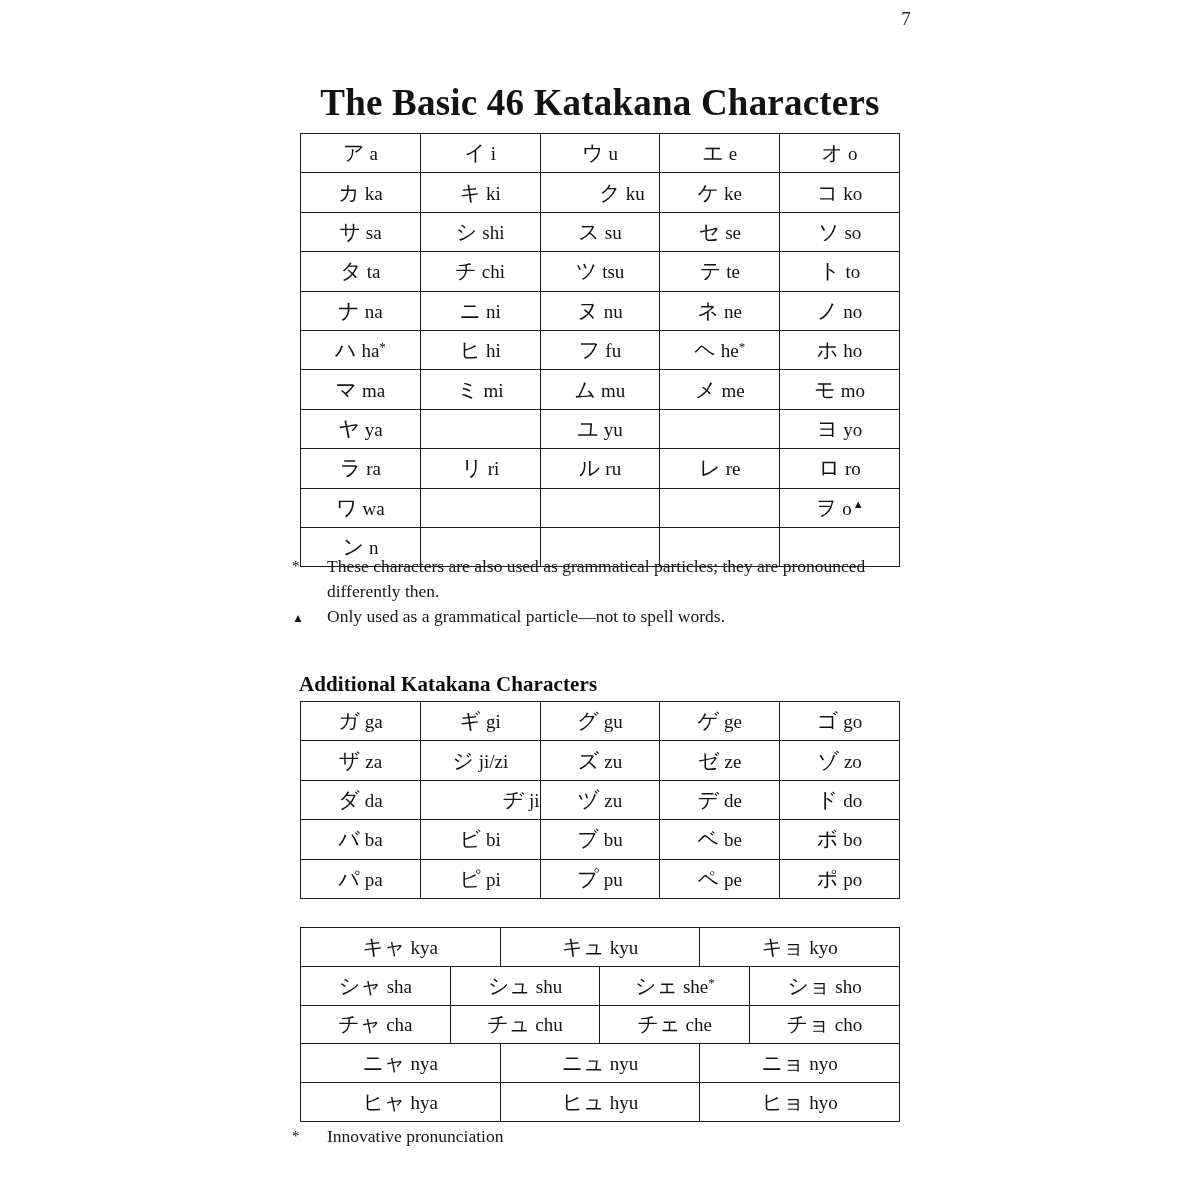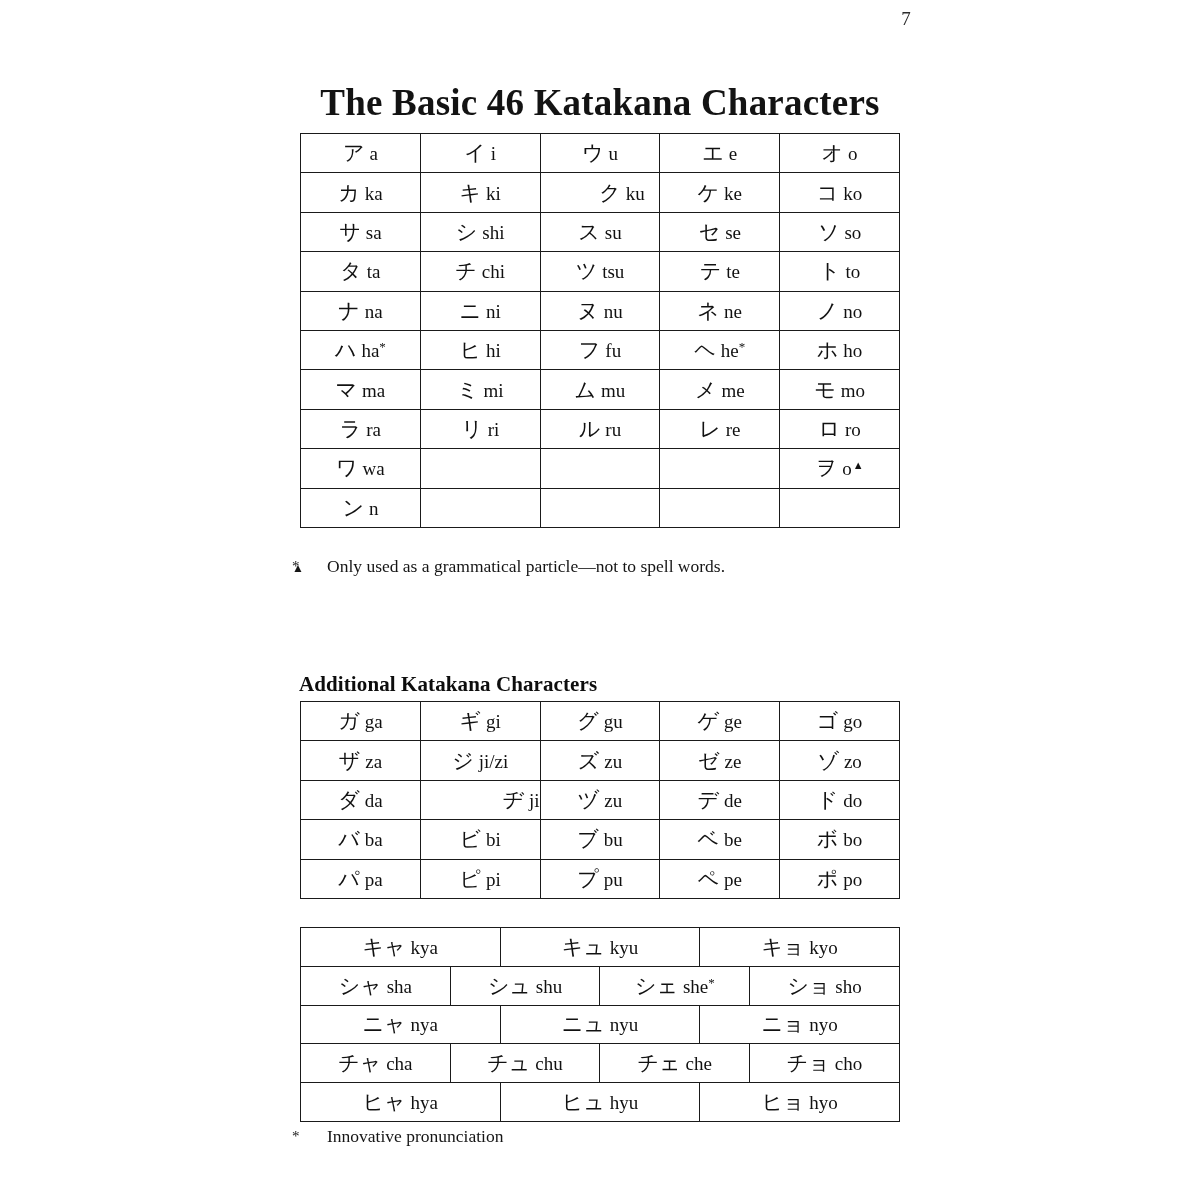--- a/index.html
+++ b/index.html
@@ -205,20 +205,27 @@
         <td style="width: 20%;"><span class="cell-inner"><span class="kana">ホ</span><span class="romaji">ho</span></span></td>
       </tr>
       <tr>
         <td style="width: 20%;"><span class="cell-inner"><span class="kana">マ</span><span class="romaji">ma</span></span></td>
         <td style="width: 20%;"><span class="cell-inner"><span class="kana">ミ</span><span class="romaji">mi</span></span></td>
         <td style="width: 20%;"><span class="cell-inner"><span class="kana">ム</span><span class="romaji">mu</span></span></td>
         <td style="width: 20%;"><span class="cell-inner"><span class="kana">メ</span><span class="romaji">me</span></span></td>
         <td style="width: 20%;"><span class="cell-inner"><span class="kana">モ</span><span class="romaji">mo</span></span></td>
       </tr>
       <tr>
+        <td style="width: 20%;"><span class="cell-inner"><span class="kana">ヤ</span><span class="romaji">ya</span></span></td>
+        <td style="width: 20%;"></td>
+        <td style="width: 20%;"><span class="cell-inner"><span class="kana">ユ</span><span class="romaji">yu</span></span></td>
+        <td style="width: 20%;"></td>
+        <td style="width: 20%;"><span class="cell-inner"><span class="kana">ヨ</span><span class="romaji">yo</span></span></td>
+      </tr>
+      <tr>
         <td style="width: 20%;"><span class="cell-inner"><span class="kana">ラ</span><span class="romaji">ra</span></span></td>
         <td style="width: 20%;"><span class="cell-inner"><span class="kana">リ</span><span class="romaji">ri</span></span></td>
         <td style="width: 20%;"><span class="cell-inner"><span class="kana">ル</span><span class="romaji">ru</span></span></td>
         <td style="width: 20%;"><span class="cell-inner"><span class="kana">レ</span><span class="romaji">re</span></span></td>
         <td style="width: 20%;"><span class="cell-inner"><span class="kana">ロ</span><span class="romaji">ro</span></span></td>
       </tr>
       <tr>
         <td style="width: 20%;"><span class="cell-inner"><span class="kana">ワ</span><span class="romaji">wa</span></span></td>
         <td style="width: 20%;"></td>
         <td style="width: 20%;"></td>
@@ -229,21 +236,21 @@
         <td style="width: 20%;"><span class="cell-inner"><span class="kana">ン</span><span class="romaji">n</span></span></td>
         <td style="width: 20%;"></td>
         <td style="width: 20%;"></td>
         <td style="width: 20%;"></td>
         <td style="width: 20%;"></td>
       </tr>
     </tbody>
 </table>
 
 <div class="footnotes" id="footnotes-basic">
-    <div class="footnote-row"><span class="footnote-marker">*</span></div>
+    <div class="footnote-row"><span class="footnote-marker">*</span><span>These characters are also used as grammatical particles; they are pronounced differently then.</span></div>
     <div class="footnote-row"><span class="footnote-marker tri">▲</span><span>Only used as a grammatical particle—not to spell words.</span></div>
   </div>
 
 <h2 class="section-heading">Additional Katakana Characters</h2>
 
 <table class="kana-table" id="table-additional">
   <tbody>
       <tr>
         <td style="width: 20%;"><span class="cell-inner"><span class="kana">ガ</span><span class="romaji">ga</span></span></td>
         <td style="width: 20%;"><span class="cell-inner"><span class="kana">ギ</span><span class="romaji">gi</span></span></td>
@@ -289,31 +296,31 @@
         <td colspan="4"><span class="cell-inner"><span class="kana">キュ</span><span class="romaji">kyu</span></span></td>
         <td colspan="4"><span class="cell-inner"><span class="kana">キョ</span><span class="romaji">kyo</span></span></td>
       </tr>
       <tr>
         <td colspan="3"><span class="cell-inner"><span class="kana">シャ</span><span class="romaji">sha</span></span></td>
         <td colspan="3"><span class="cell-inner"><span class="kana">シュ</span><span class="romaji">shu</span></span></td>
         <td colspan="3"><span class="cell-inner"><span class="kana">シェ</span><span class="romaji">she</span><span class="mark">*</span></span></td>
         <td colspan="3"><span class="cell-inner"><span class="kana">ショ</span><span class="romaji">sho</span></span></td>
       </tr>
       <tr>
-        <td colspan="4"><span class="cell-inner"><span class="kana">ニャ</span><span class="romaji">nya</span></span></td>
-        <td colspan="4"><span class="cell-inner"><span class="kana">ニュ</span><span class="romaji">nyu</span></span></td>
-        <td colspan="4"><span class="cell-inner"><span class="kana">ニョ</span><span class="romaji">nyo</span></span></td>
-      </tr>
-      <tr>
         <td colspan="3"><span class="cell-inner"><span class="kana">チャ</span><span class="romaji">cha</span></span></td>
         <td colspan="3"><span class="cell-inner"><span class="kana">チュ</span><span class="romaji">chu</span></span></td>
         <td colspan="3"><span class="cell-inner"><span class="kana">チェ</span><span class="romaji">che</span></span></td>
         <td colspan="3"><span class="cell-inner"><span class="kana">チョ</span><span class="romaji">cho</span></span></td>
       </tr>
       <tr>
+        <td colspan="4"><span class="cell-inner"><span class="kana">ニャ</span><span class="romaji">nya</span></span></td>
+        <td colspan="4"><span class="cell-inner"><span class="kana">ニュ</span><span class="romaji">nyu</span></span></td>
+        <td colspan="4"><span class="cell-inner"><span class="kana">ニョ</span><span class="romaji">nyo</span></span></td>
+      </tr>
+      <tr>
         <td colspan="4"><span class="cell-inner"><span class="kana">ヒャ</span><span class="romaji">hya</span></span></td>
         <td colspan="4"><span class="cell-inner"><span class="kana">ヒュ</span><span class="romaji">hyu</span></span></td>
         <td colspan="4"><span class="cell-inner"><span class="kana">ヒョ</span><span class="romaji">hyo</span></span></td>
       </tr>
     </tbody>
 </table>
 
 <div class="footnotes" id="footnotes-combo">
     <div class="footnote-row"><span class="footnote-marker">*</span><span>Innovative pronunciation</span></div>
   </div>

